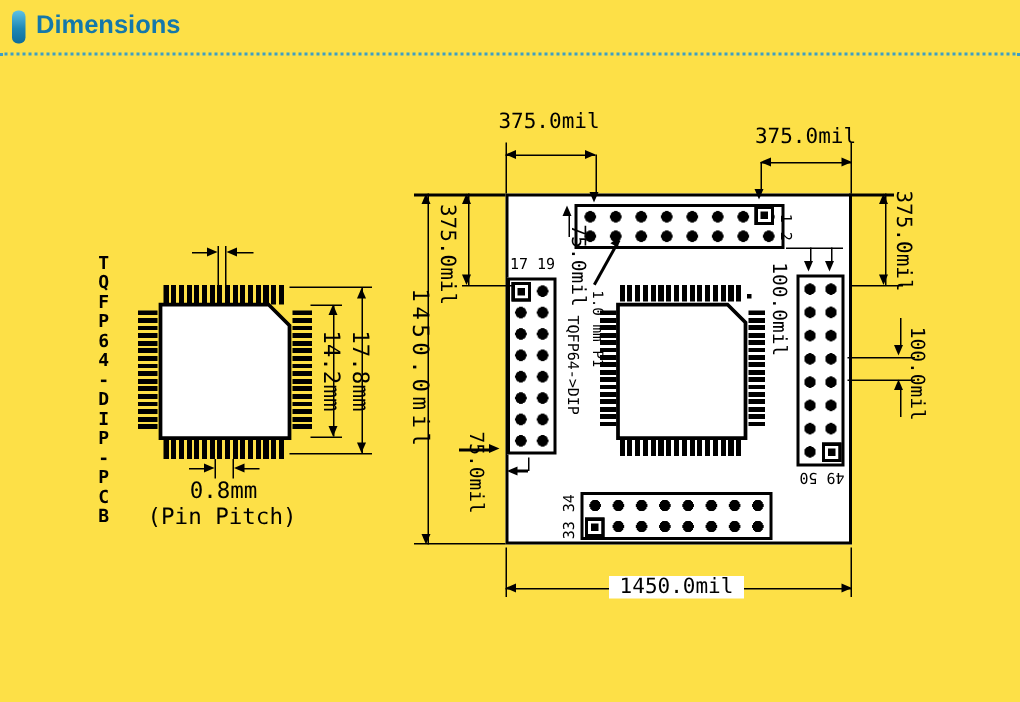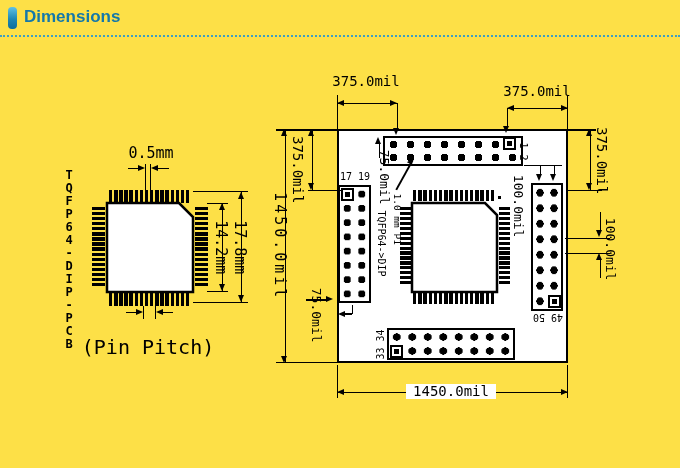--- a/index.html
+++ b/index.html
@@ -33,21 +33,20 @@
 <body>
 
 <div id="stage">
 
   <div id="hd-icon"></div>
   <div id="hd-title">Dimensions</div>
   <div id="hd-rule"></div>
 
   <div class="t" style="left:62px;top:168px;writing-mode:vertical-rl;text-orientation:upright;font-weight:bold;font-size:12px;letter-spacing:-1px">TQFP64-DIP-PCB</div>
 
-  <div class="t tc" style="left:71px;top:145px;width:160px;font-size:15px">0.5mm</div>
 
   <div class="ln" style="left:145px;top:164px;width:1px;height:26px"></div>
   <div class="ln" style="left:150px;top:164px;width:1px;height:26px"></div>
   <div class="ln" style="left:128px;top:168px;width:11px;height:1px"></div>
   <div class="ar ar-r" style="left:138px;top:165px"></div>
   <div class="ln" style="left:157px;top:168px;width:12px;height:1px"></div>
   <div class="ar ar-l" style="left:151px;top:165px"></div>
 
   <svg class="svgchip" style="left:105px;top:201px" width="92" height="95">
     <path d="M2 2 H74 L88 16 V91 H2 Z" fill="#fff" stroke="#000" stroke-width="2.5"></path>
@@ -70,21 +69,22 @@
   <div class="ar ar-u" style="left:238px;top:192px"></div>
   <div class="ar ar-d" style="left:238px;top:295px"></div>
   <div class="t tc r90" style="left:210px;top:239px;width:60px;font-size:15px">17.8mm</div>
 
   <div class="ln" style="left:143px;top:306px;width:1px;height:13px"></div>
   <div class="ln" style="left:155px;top:306px;width:1px;height:13px"></div>
   <div class="ln" style="left:126px;top:312px;width:11px;height:1px"></div>
   <div class="ar ar-r" style="left:136px;top:309px"></div>
   <div class="ln" style="left:162px;top:312px;width:11px;height:1px"></div>
   <div class="ar ar-l" style="left:156px;top:309px"></div>
-  <div class="t tc" style="left:68px;top:336px;width:160px;font-size:20px">(Pin Pitch)</div>
+  <div class="t tc" style="left:69px;top:319px;width:160px;font-size:15px">0.8mm</div>
+  <div class="t tc" style="left:68px;top:336px;width:160px;font-size:15px">(Pin Pitch)</div>
 
   <div style="position:absolute;left:337px;top:129px;width:227px;height:230px;border:2px solid #000;background:#fff"></div>
   <div class="ln" style="left:276px;top:129px;width:61px;height:1.5px"></div>
   <div class="ln" style="left:566px;top:129px;width:30px;height:1.5px"></div>
   <div class="ln" style="left:276px;top:361.5px;width:61px;height:1.5px"></div>
 
   <svg class="svgchip" style="left:410px;top:201px" width="90" height="93">
     <path d="M2 2 H75 L87 14 V91 H2 Z" fill="#fff" stroke="#000" stroke-width="2.5"></path>
   </svg>
   <div class="pads" style="left:413px;top:190px;width:83px;height:11px;background:repeating-linear-gradient(90deg,#000 0 3.4px,transparent 3.4px 5.19px)"></div>

